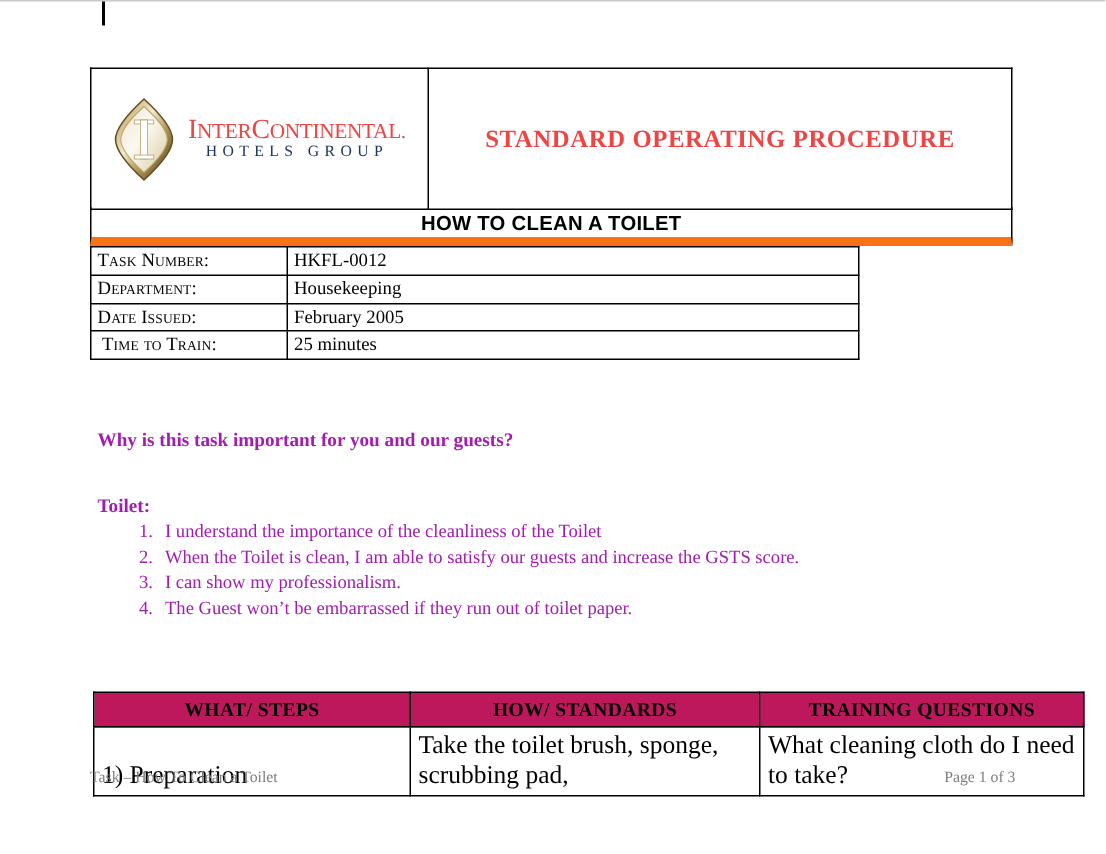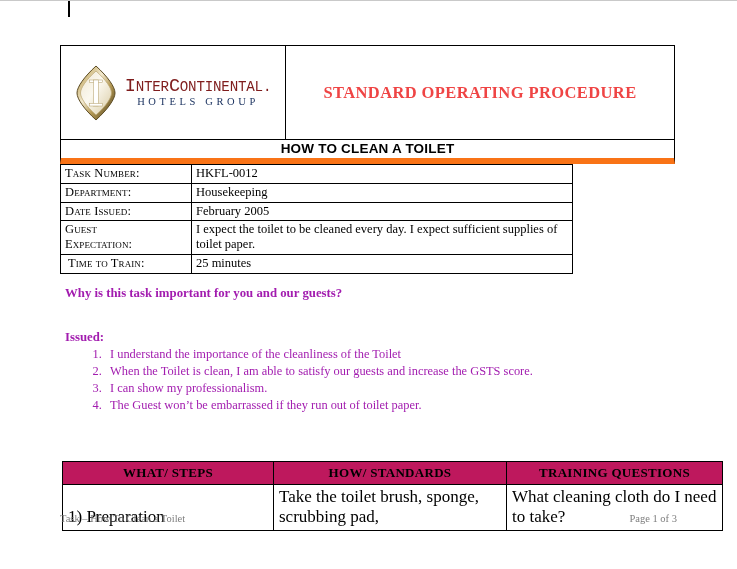--- a/index.html
+++ b/index.html
@@ -84,22 +84,22 @@
   .logo-mark {
     width: 42px;
     height: 56px;
     flex: 0 0 auto;
   }
   .logo-words {
     display: block;
     line-height: 1;
   }
   .logo-line1 {
-    font-family: Liberation Mono, monospace;
-    color: #7f1d1d;
+    font-family: Liberation Serif, serif;
+    color: #ef4444;
     font-size: 18.5px;
     letter-spacing: -0.2px;
     white-space: nowrap;
     display: block;
   }
   .logo-line1 .cap { font-size: 18.5px; }
   .logo-line1 .sm  { font-size: 14.2px; }
   .logo-rule {
     height: 2px;
     background: linear-gradient(to right, #b99a4d, #e3d39a, #b08e44);
@@ -308,36 +308,29 @@
       </tr>
       <tr>
         <td class="info-label">Department:</td>
         <td class="info-value">Housekeeping</td>
       </tr>
       <tr>
         <td class="info-label">Date Issued:</td>
         <td class="info-value">February 2005</td>
       </tr>
       <tr>
-        <td class="info-label">
-          <span>Guest</span><br>
-          <span>Expectation:</span>
-        </td>
-        <td class="info-value">I expect the toilet to be cleaned every day. I expect sufficient supplies of toilet paper.</td>
-      </tr>
-      <tr>
         <td class="info-label indent">Time to Train:</td>
         <td class="info-value">25 minutes</td>
       </tr>
     </tbody>
   </table>
 
   <div class="prose">
     <p class="q-line">Why is this task important for you and our guests?</p>
-    <p class="answers-label">Issued:</p>
+    <p class="answers-label">Toilet:</p>
     <ol class="answers">
       <li>I understand the importance of the cleanliness of the Toilet</li>
       <li>When the Toilet is clean, I am able to satisfy our guests and increase the GSTS score.</li>
       <li>I can show my professionalism.</li>
       <li>The Guest won’t be embarrassed if they run out of toilet paper.</li>
     </ol>
   </div>
 
   <table class="steps-table">
     <thead>

